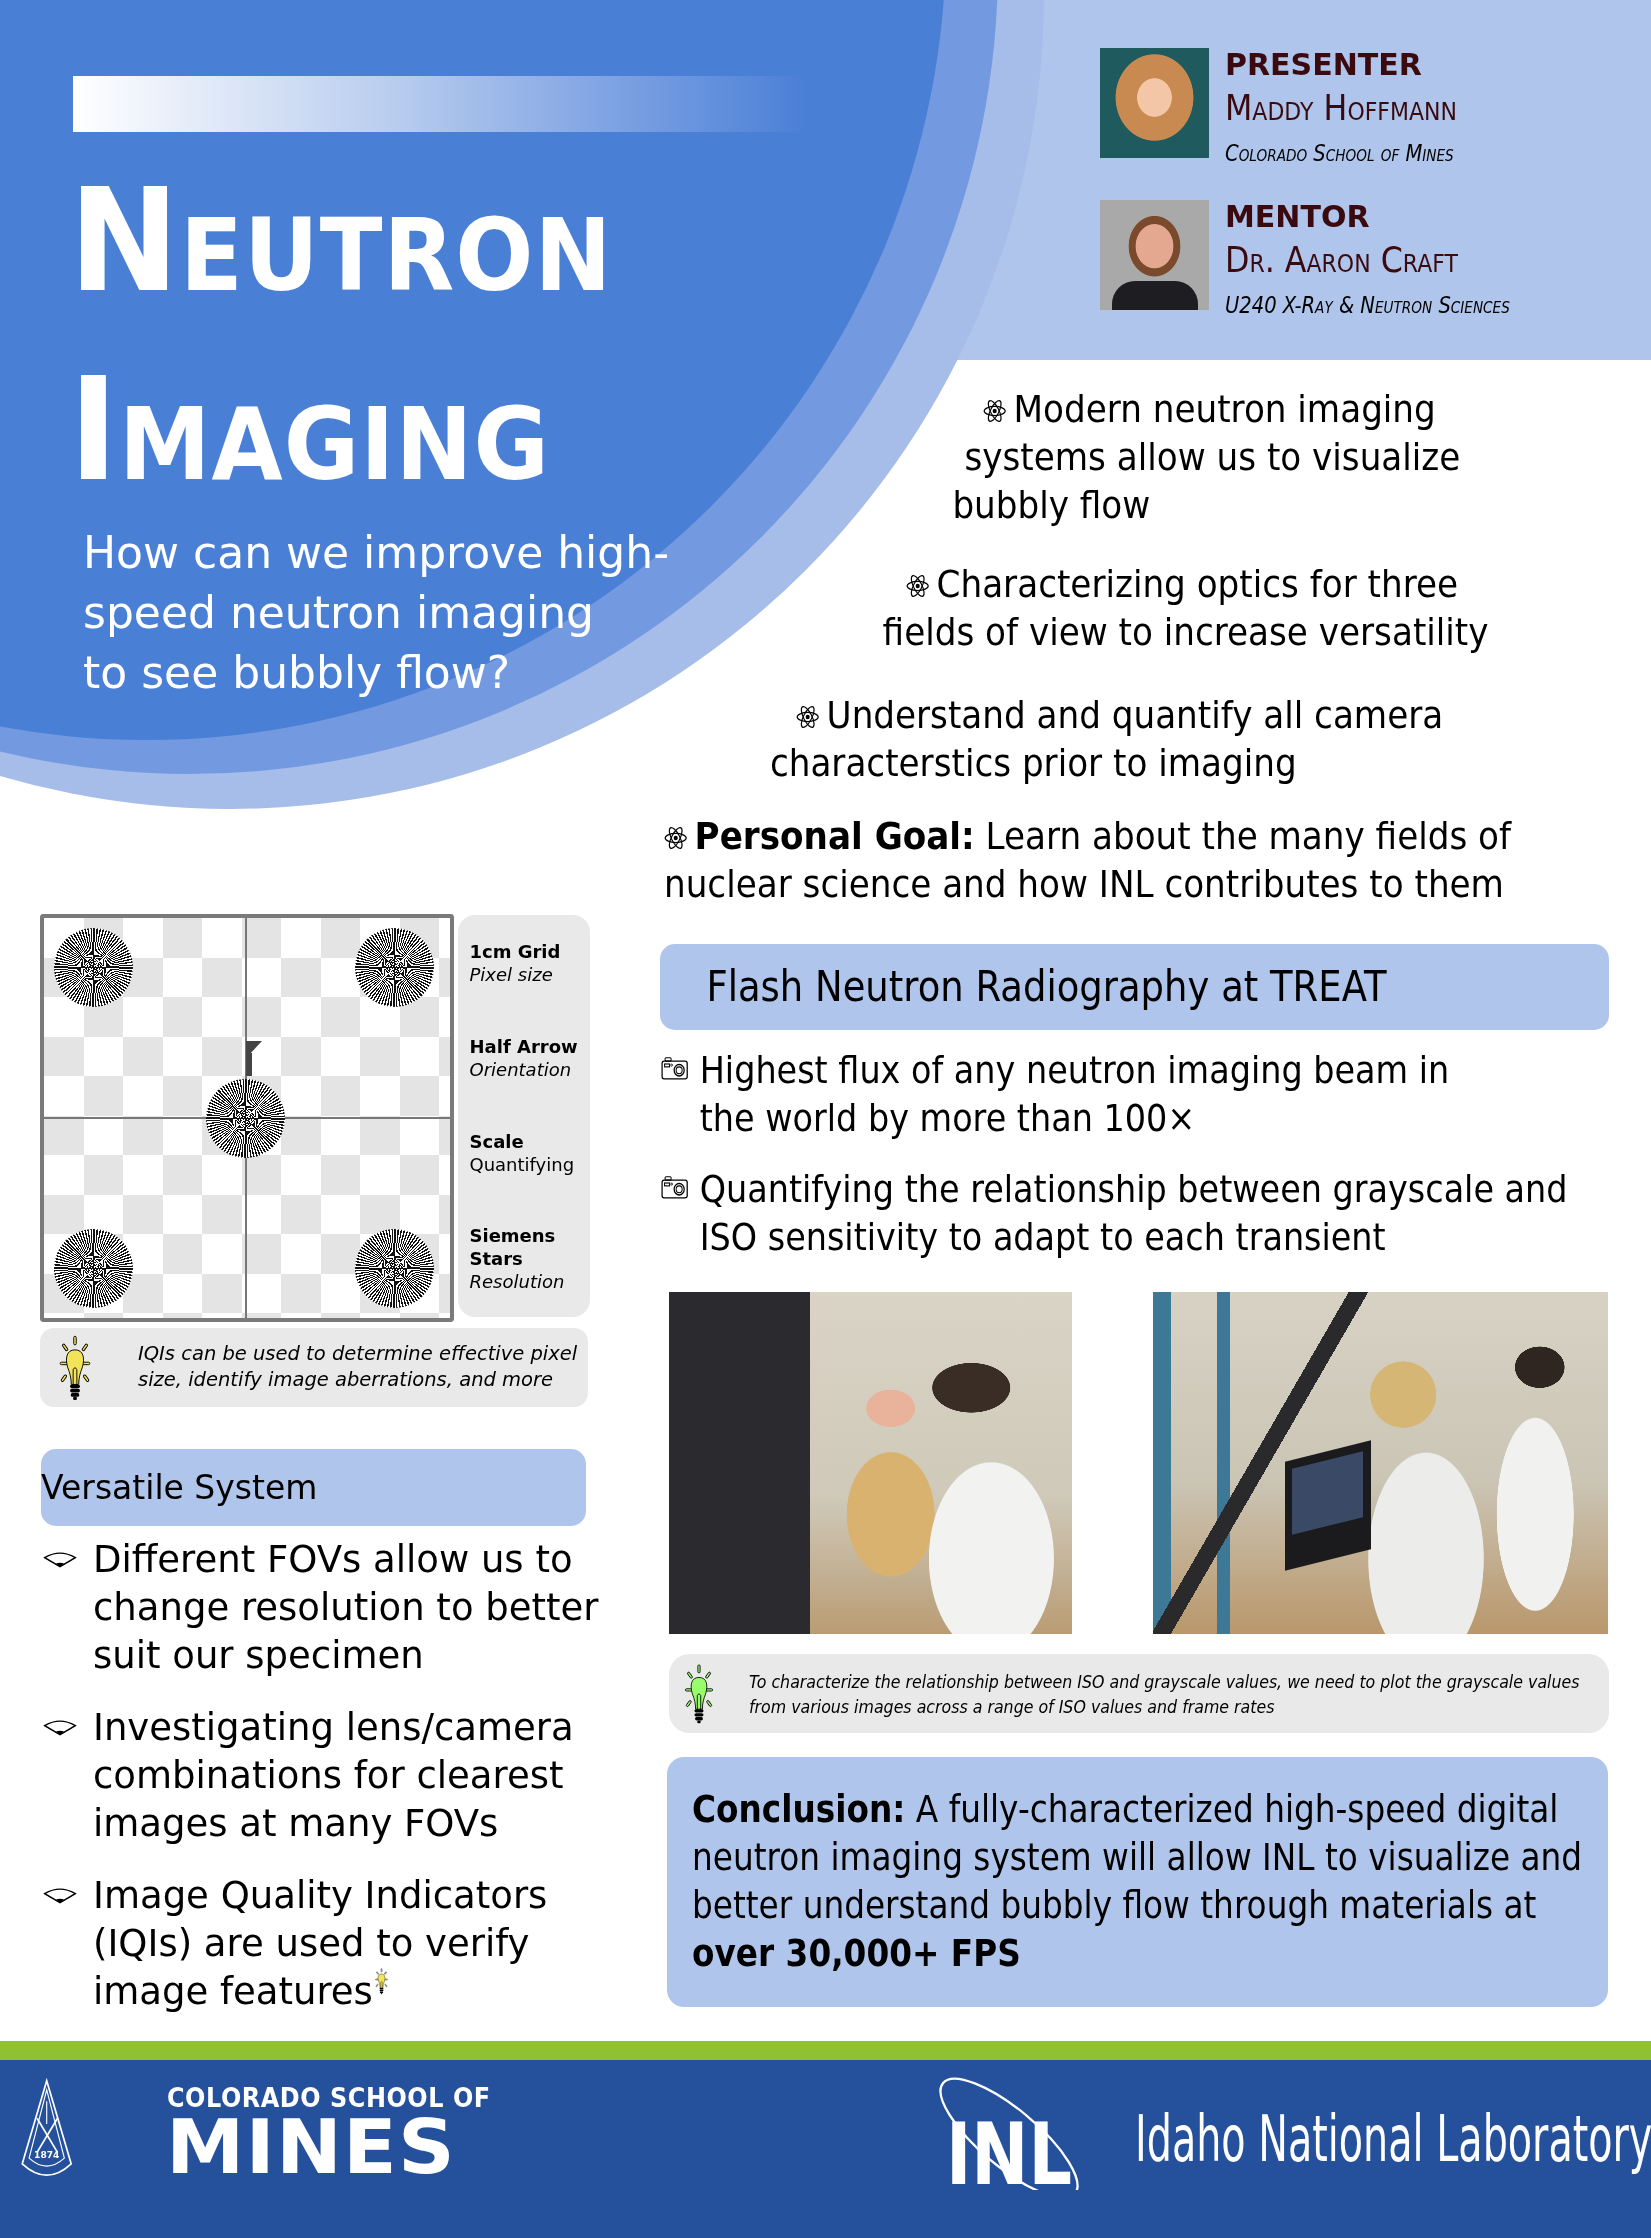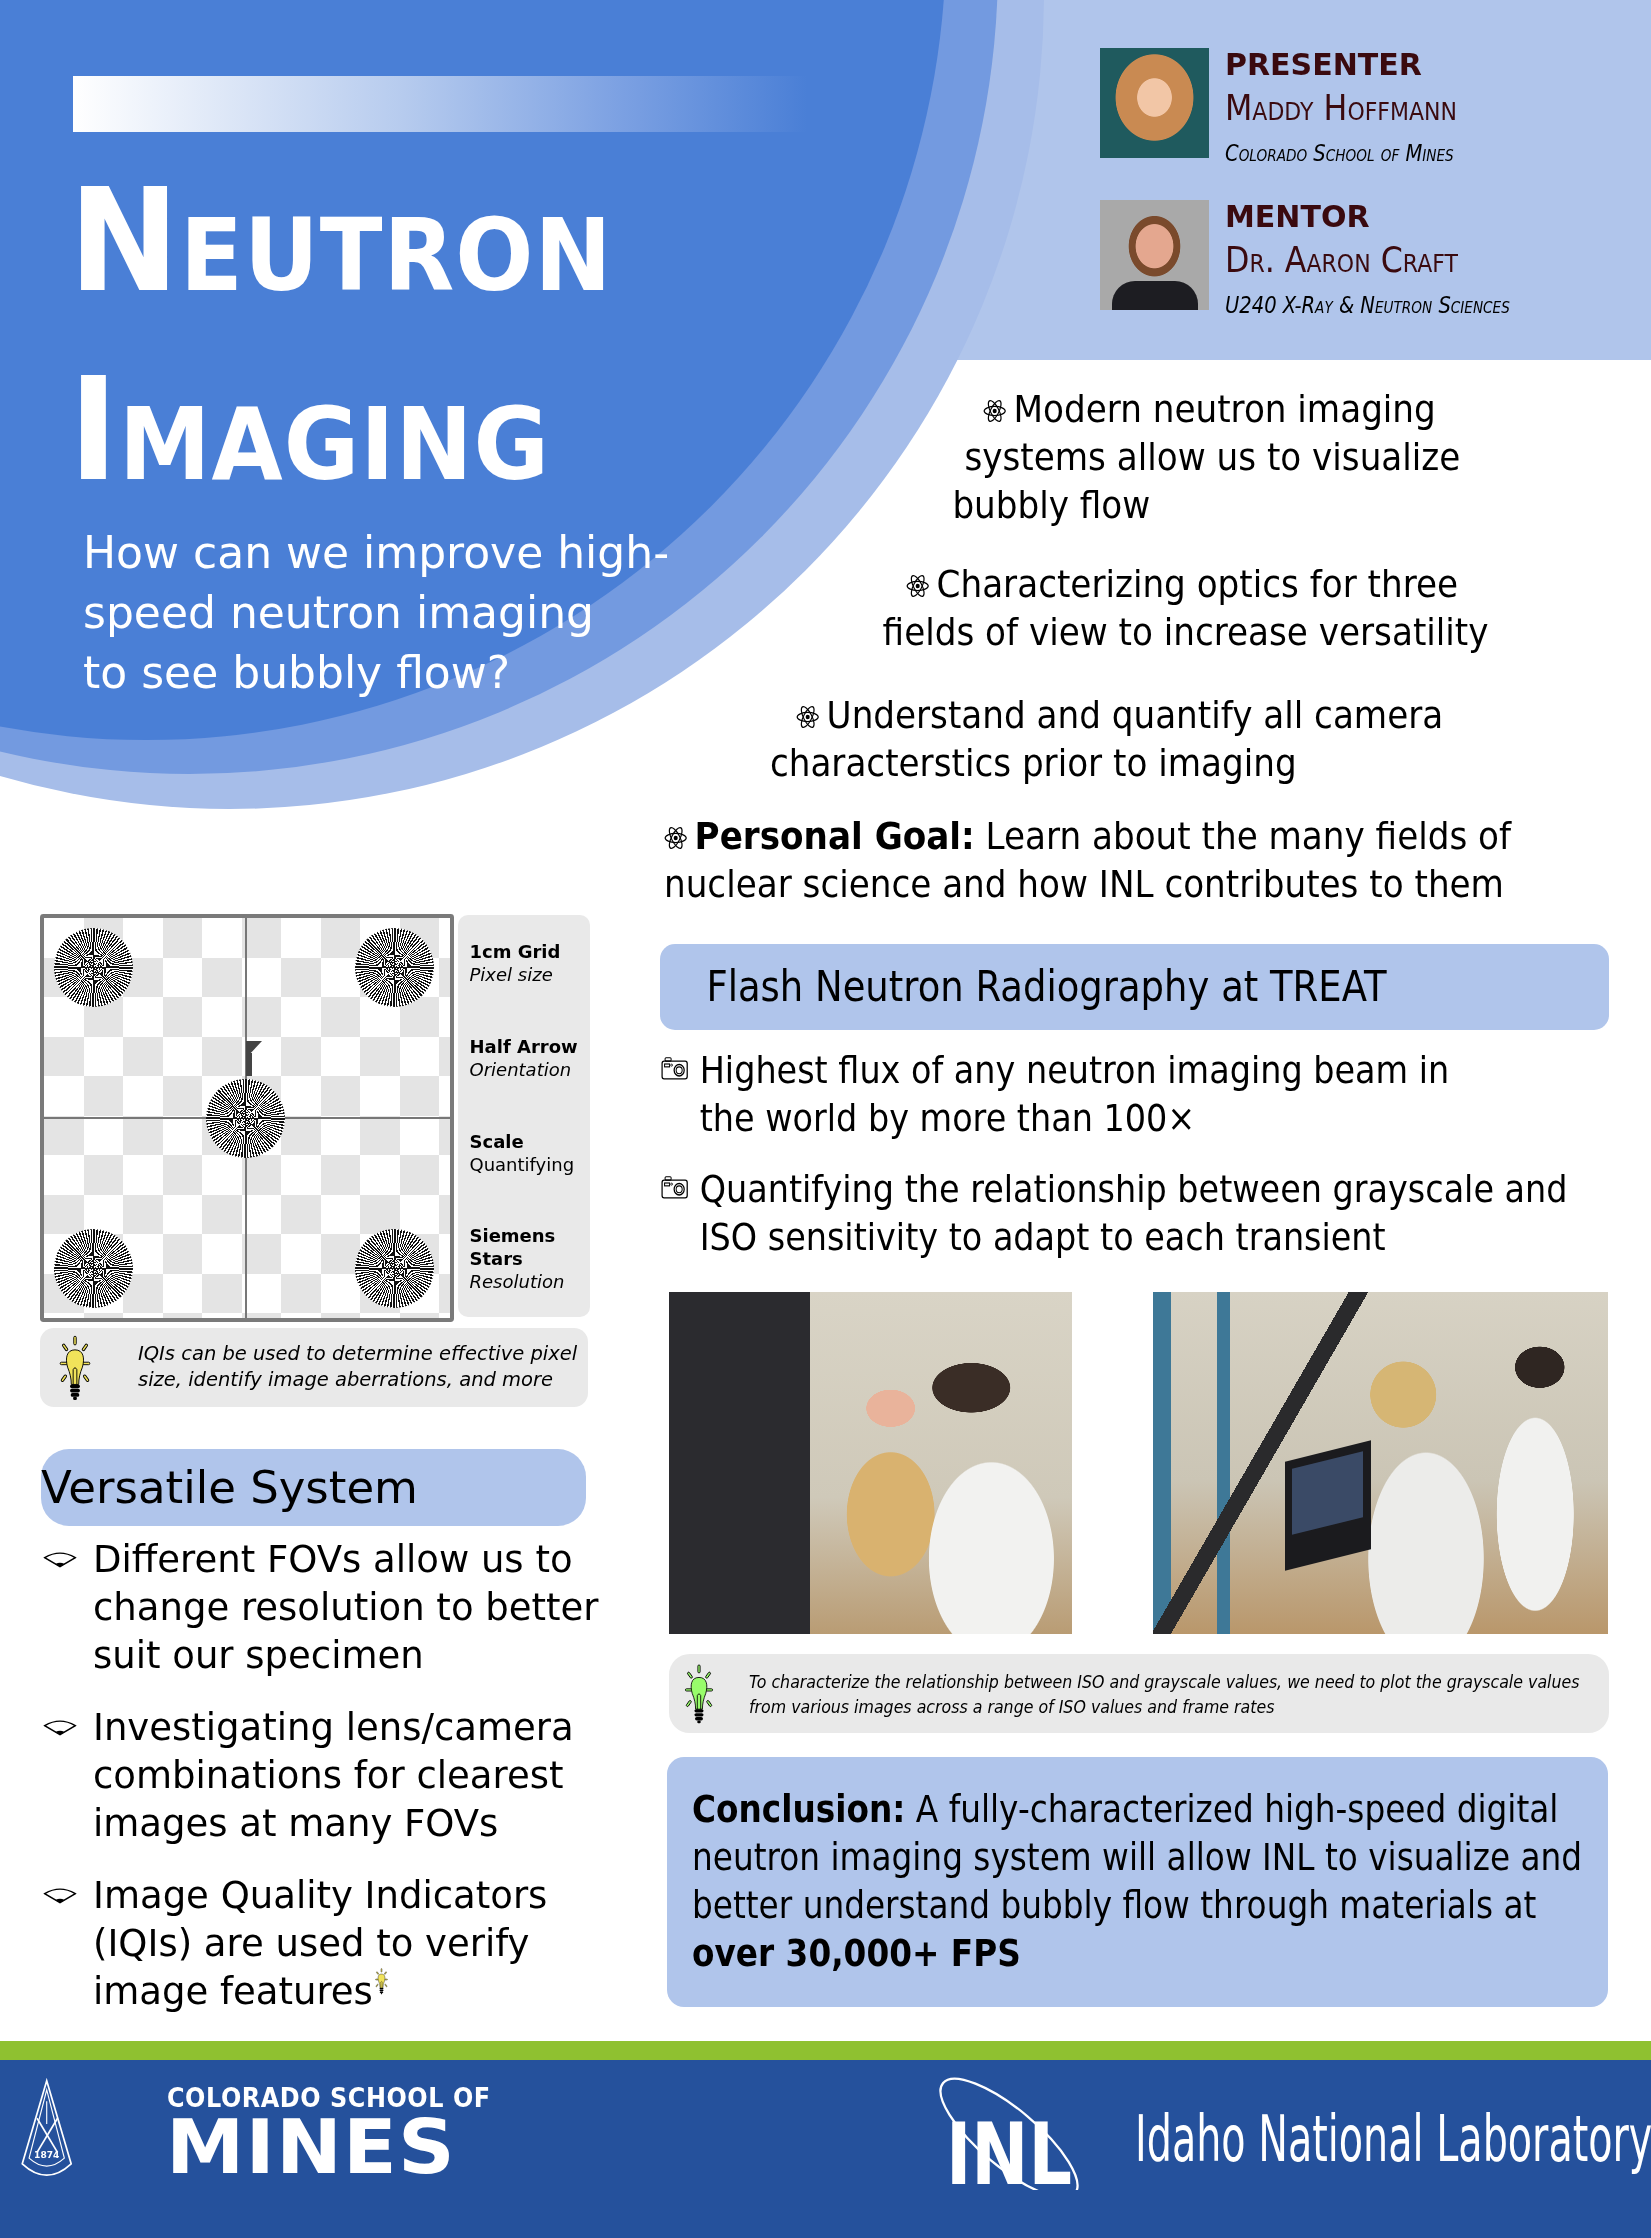--- a/index.html
+++ b/index.html
@@ -113,21 +113,21 @@
     background: repeating-conic-gradient(#111 0deg 2.25deg, #fff 2.25deg 4.5deg);
   }
   .half-arrow {
     left: 202px; top: 123px; width: 0; height: 0;
     border-left: 16px solid #444; border-bottom: 17px solid transparent;
   }
   .half-arrow-stem { left: 202px; top: 135px; width: 5.7px; height: 23px; background: #444; }
 
   .iqi-legend {
     left: 458px; top: 915px; width: 132px; height: 402px;
-    background: #e9e9e9; border-radius: 10px;
+    background: #e9e9e9; border-radius: 17px;
   }
   .legend-item { position: absolute; left: 11.5px; font-size: 18px; line-height: 23px; }
   .legend-item .k { font-weight: bold; display: block; }
   .legend-item .v { display: block; }
   .legend-item .v.it { font-style: italic; }
 
   .tip {
     background: #e9e9e9; border-radius: 20.6px;
   }
   .tip1 { left: 40px; top: 1328px; width: 548px; height: 79px; border-radius: 14px; }
@@ -135,21 +135,21 @@
     position: absolute; left: 98px; top: 12.6px; width: 447px;
     font-size: 19.5px; line-height: 26px; font-style: italic;
   }
   .bulb { position: absolute; }
 
   
   .sec-hdr {
     background: #b0c5eb; border-radius: 15px;
     text-align: left; color: #000000;
   }
-  .sec-vers { left: 41px; top: 1449px; width: 545px; height: 77px; font-size: 45px; line-height: 77px; border-radius: 28px; }
+  .sec-vers { left: 41px; top: 1449px; width: 545px; height: 77px; font-size: 33px; line-height: 77px; }
   .sec-flash { left: 660px; top: 944px; width: 949px; height: 86px; font-size: 42px; line-height: 86px; }
   .sec-flash span { display: inline-block; transform: scaleX(0.88); }
 
   
   .vlist { left: 43px; top: 1536px; width: 562px; font-size: 37px; line-height: 48px; }
   .vitem { position: relative; padding-left: 50px; margin-bottom: 24px; }
   .vitem .fan { position: absolute; left: 0; top: 16px; width: 34px; height: 17px; }
 
   
   .flist { left: 661px; top: 1046px; width: 975px; font-size: 38px; line-height: 48px; }

